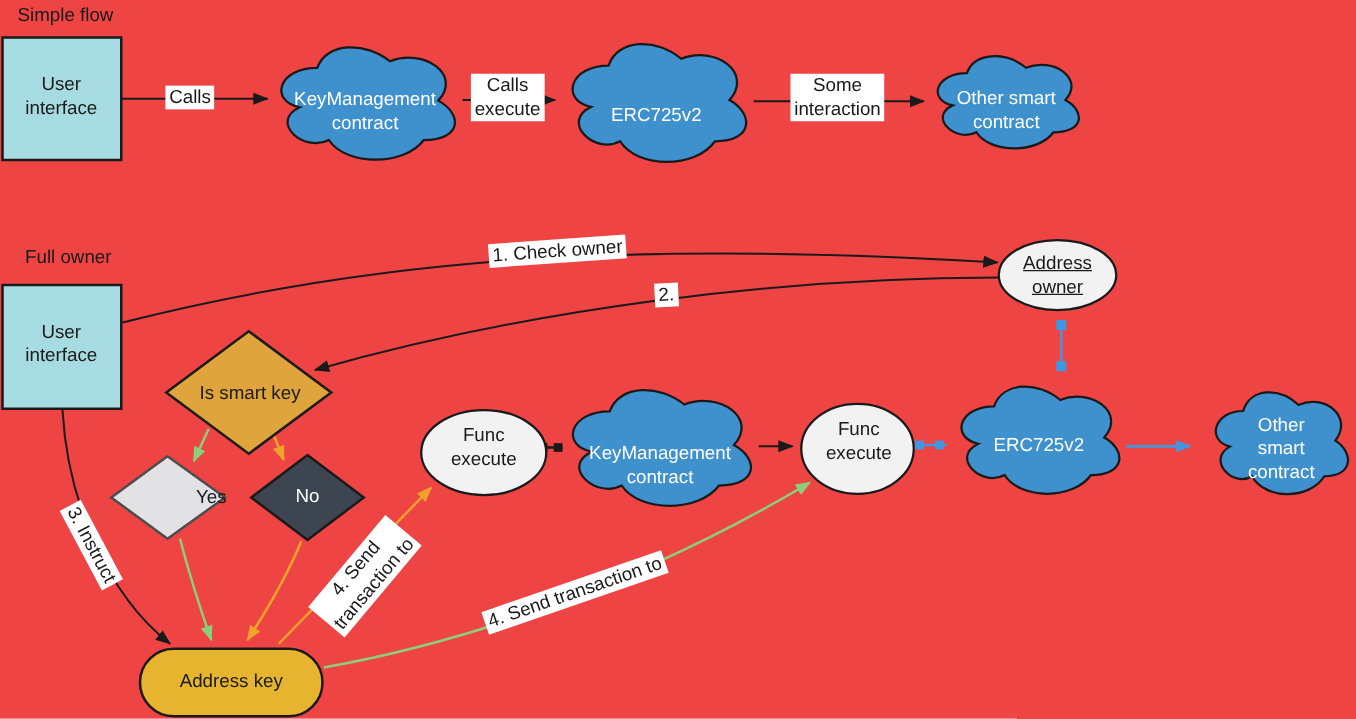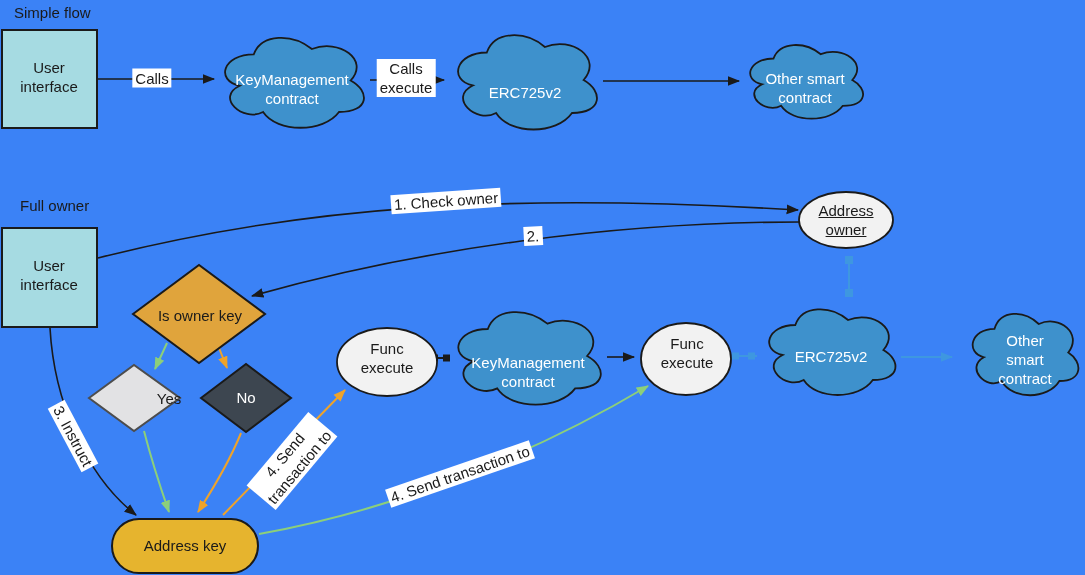--- a/index.html
+++ b/index.html
@@ -1,17 +1,17 @@
 <!DOCTYPE html>
 <html><head>
 <meta charset="utf-8">
 <style>
   html,body{margin:0;padding:0;background:#fff;}
   .canvas{
-    position:relative;width:1085px;height:575px;background:#3b82f6;
+    position:relative;width:1085px;height:575px;background:#ef4444;
     font-family:"Liberation Sans",sans-serif;color:#1a1a1a;overflow:hidden;
   }
   svg.layer{position:absolute;left:0;top:0;width:1085px;height:575px;}
   .lbl{
     position:absolute;font-size:15px;line-height:19px;text-align:center;
     white-space:pre-line;transform:translate(-50%,-50%);color:#1a1a1a;z-index:3;
   }
   .lbl.white{color:#ffffff;}
   .lbl.bg{background:#ffffff;padding:0 3px;}
   .title{position:absolute;font-size:15px;z-index:3;}
@@ -96,31 +96,33 @@
 
   <div class="title" style="left:14px;top:4px;">Simple flow</div>
   <div class="lbl" style="left:49px;top:77px;">User
 interface</div>
   <div class="lbl bg" style="left:152px;top:78px;">Calls</div>
   <div class="lbl white" style="left:292px;top:89px;">KeyManagement
 contract</div>
   <div class="lbl bg" style="left:406px;top:78px;">Calls
 execute</div>
   <div class="lbl white" style="left:525px;top:92px;">ERC725v2</div>
+  <div class="lbl bg" style="left:670px;top:78px;">Some
+interaction</div>
   <div class="lbl white" style="left:805px;top:88px;">Other smart
 contract</div>
 
   <div class="title" style="left:20px;top:197px;">Full owner</div>
   <div class="lbl" style="left:49px;top:275px;">User
 interface</div>
   <div class="lbl bg" style="left:446px;top:201px;transform:translate(-50%,-50%) rotate(-4deg);">1. Check owner</div>
   <div class="lbl bg" style="left:533px;top:236px;transform:translate(-50%,-50%) rotate(-3deg);">2.</div>
   <div class="lbl" style="left:846px;top:220px;text-decoration:underline;">Address
 owner</div>
-  <div class="lbl" style="left:200px;top:315px;">Is owner key</div>
+  <div class="lbl" style="left:200px;top:315px;">Is smart key</div>
   <div class="lbl" style="left:148px;top:398px;margin-left:21px;">Yes</div>
   <div class="lbl white" style="left:246px;top:397px;">No</div>
   <div class="lbl bg" style="left:73px;top:436px;transform:translate(-50%,-50%) rotate(62deg);">3. Instruct</div>
   <div class="lbl" style="left:185px;top:545px;">Address key</div>
   <div class="lbl bg" style="left:292px;top:461px;transform:translate(-50%,-50%) rotate(-50deg);">4. Send
 transaction to</div>
   <div class="lbl" style="left:387px;top:358px;">Func
 execute</div>
   <div class="lbl white" style="left:528px;top:372px;">KeyManagement
 contract</div>

